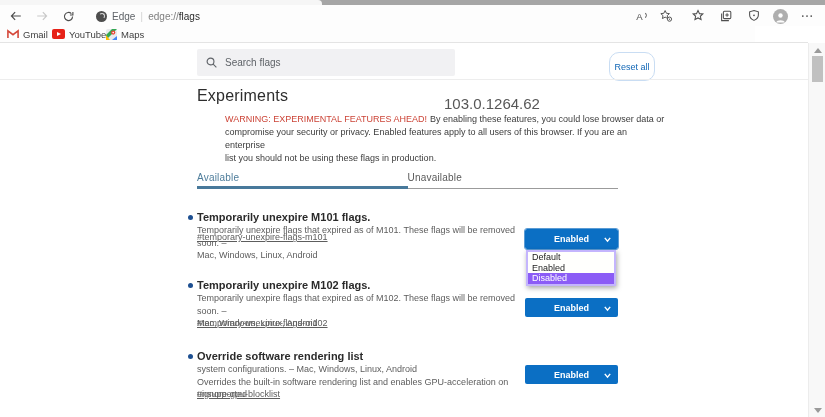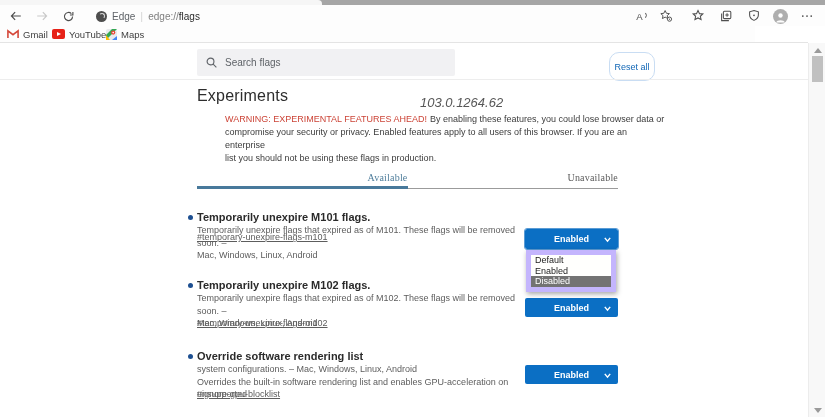--- a/index.html
+++ b/index.html
@@ -32,46 +32,46 @@
 
   .divider { position:absolute; left:0; width:808px; height:1px; background:#e4e4e4; }
 
   
   .search-box { position:absolute; left:197px; top:49px; width:258px; height:27px; background:#f1f1f3; border-radius:2px; display:flex; align-items:center; padding-left:8px; gap:7px; }
   .search-box input { border:none; outline:none; background:transparent; font-family:inherit; font-size:10px; color:#333; width:200px; }
   .search-box input::placeholder { color:#5f6368; }
   .reset-btn { position:absolute; left:572px; top:52px; width:46px; height:29px; background:#fff; border:1px solid #c9ddf3; border-radius:10px; color:#1267b6; font-size:9px; display:flex; align-items:center; justify-content:center;margin-left:37px; }
 
   .page-title { position:absolute; left:197px; top:87px; font-size:16px; color:#2d2d2d; letter-spacing:.2px; }
-  .version { position:absolute; left:420px; top:95px; font-size:13px; color:#575757;font-style:italic; }
+  .version { position:absolute; left:444px; top:95px; font-size:15px; color:#575757; }
 
   .warning { position:absolute; left:197px; top:113px; width:440px; font-size:9px; line-height:13px; color:#3c3c3c;margin-left:28px; }
   .warning .red { color:#cc4437; }
   .warning .rest { margin-left:3px; }
 
   .tabs { position:absolute; left:197px; top:168px; width:421px; display:flex; }
-  .tab { width:50%; text-align:right; font-size:10px; padding:4px 0 10px 0; letter-spacing:.2px;font-family:Liberation Serif, serif; }
+  .tab { width:50%; text-align:left; font-size:10px; padding:4px 0 10px 0; letter-spacing:.2px; }
   .tab.active { color:#4e7d9b; }
   .tab.inactive { color:#5a5a5a; }
   .tab-line-active { position:absolute; left:197px; top:186px; width:211px; height:3px; background:#48799b; }
   .tab-line-inactive { position:absolute; left:408px; top:188px; width:210px; height:1px; background:#9b9b9b; }
 
   .bullet { position:absolute; width:5px; height:5px; border-radius:50%; background:#1d4f91; left:188px; }
   .flag-title { position:absolute; left:197px; font-size:11px; font-weight:bold; color:#2b2b2b; }
   .flag-desc { position:absolute; left:197px; font-size:9px; line-height:12.5px; color:#5d5d5d; width:330px; }
   .flag-link { position:absolute; left:197px; font-size:9px; color:#5d5d5d; text-decoration:underline; }
 
   .select { position:absolute; left:525px; width:93px; height:19px; background:#0b6fc4; border-radius:2px; display:flex; align-items:center; justify-content:center; }
   .select .val { color:#fff; font-size:9px; font-weight:bold; }
   .select .chev { position:absolute; right:6px; top:5.5px; }
   .select.open { outline:1px solid #5a9bd4; height:20px; }
 
-  .dropdown { position:absolute; left:526px; top:250px; width:90px; background:#fffffd; border:5px solid #c4b5fd; box-shadow:1px 2px 5px rgba(0,0,0,.35); z-index:5; }
+  .dropdown { position:absolute; left:526px; top:250px; width:90px; background:#fffffd; border:2px solid #c4b5fd; box-shadow:1px 2px 5px rgba(0,0,0,.35); z-index:5; }
   .dropdown .opt { height:10.5px; line-height:10.5px; font-size:9px; padding-left:4px; color:#1c1c1c; }
-  .dropdown .opt.hl { background:#737373; color:#fff; }
+  .dropdown .opt.hl { background:#8b5cf6; color:#fff; }
 
   
   .scrollbar { position:absolute; left:808px; top:43px; width:17px; height:374px; background:#f8f8f8; border-left:1px solid #ececec; }
   .sb-arrow { position:absolute; left:4.5px; width:0; height:0; }
   .sb-up   { top:5px; border-left:4px solid transparent; border-right:4px solid transparent; border-bottom:5px solid #9a9a9a; }
   .sb-down { bottom:4px; border-left:4px solid transparent; border-right:4px solid transparent; border-top:5px solid #9a9a9a; }
   .sb-thumb { position:absolute; left:3px; top:13px; width:11px; height:26px; background:#c0c0c0; }
 
   svg { display:block; }
 </style>

